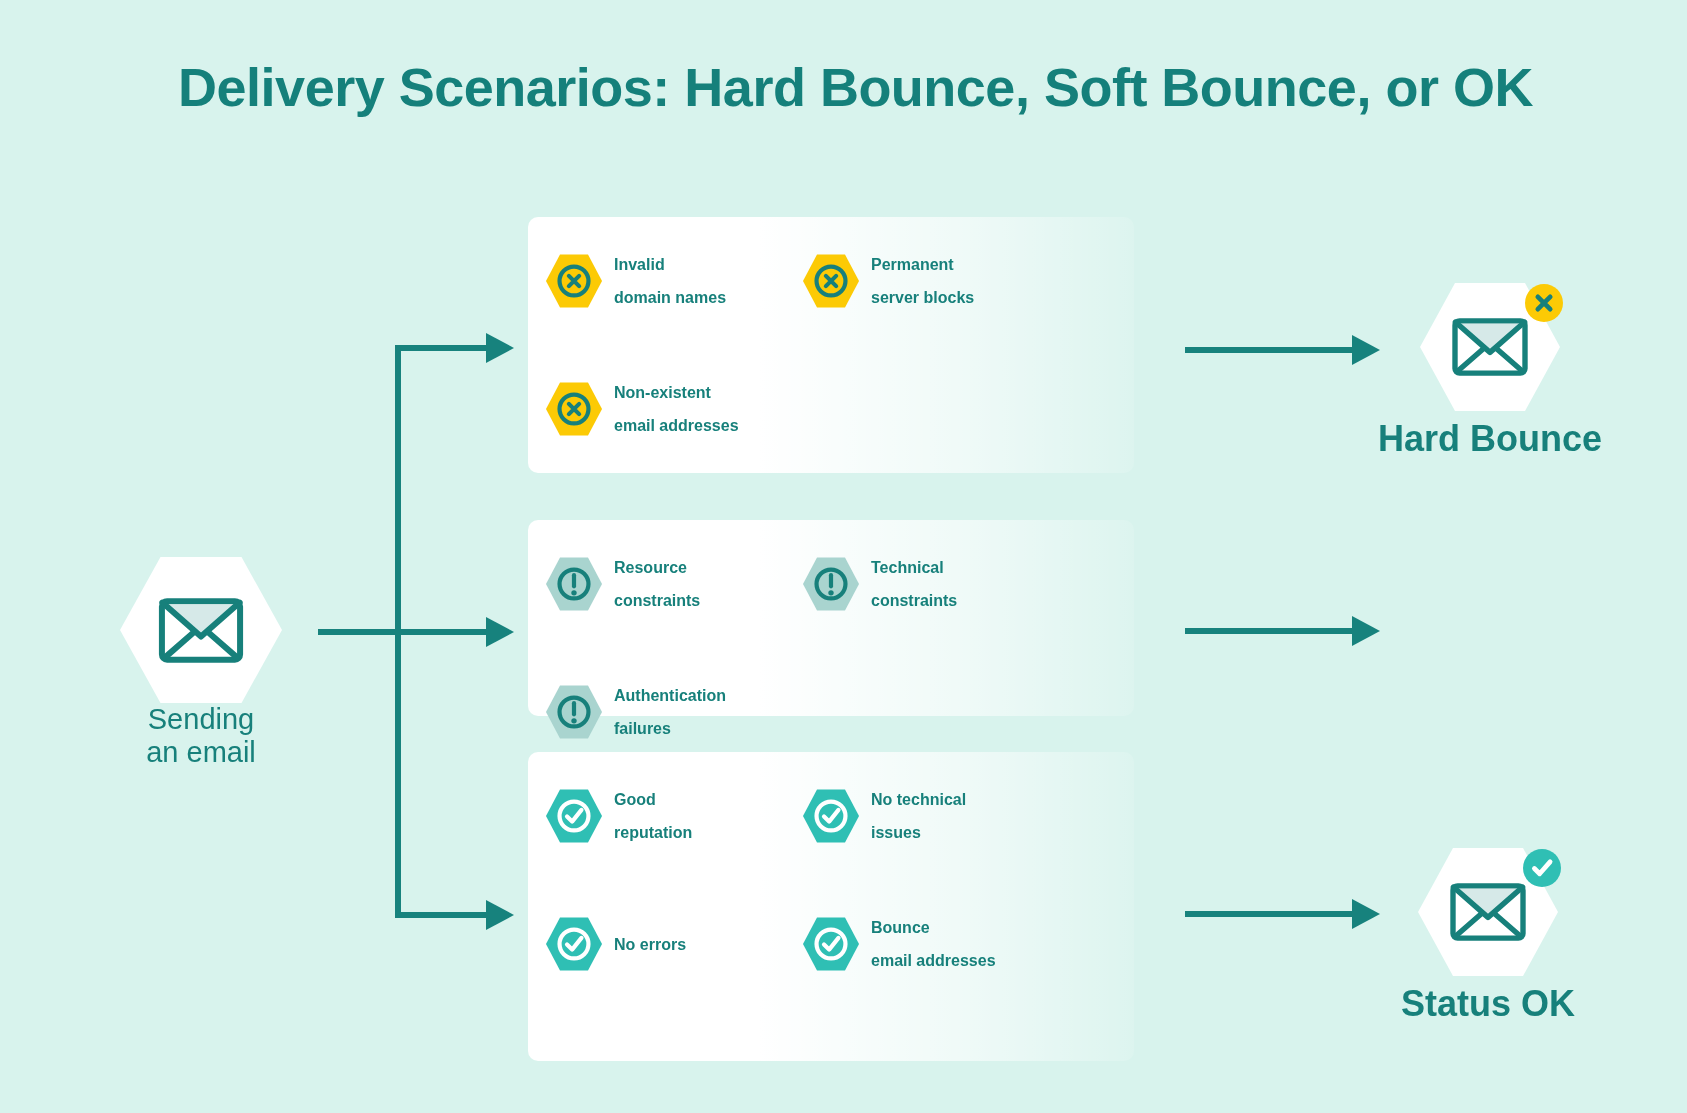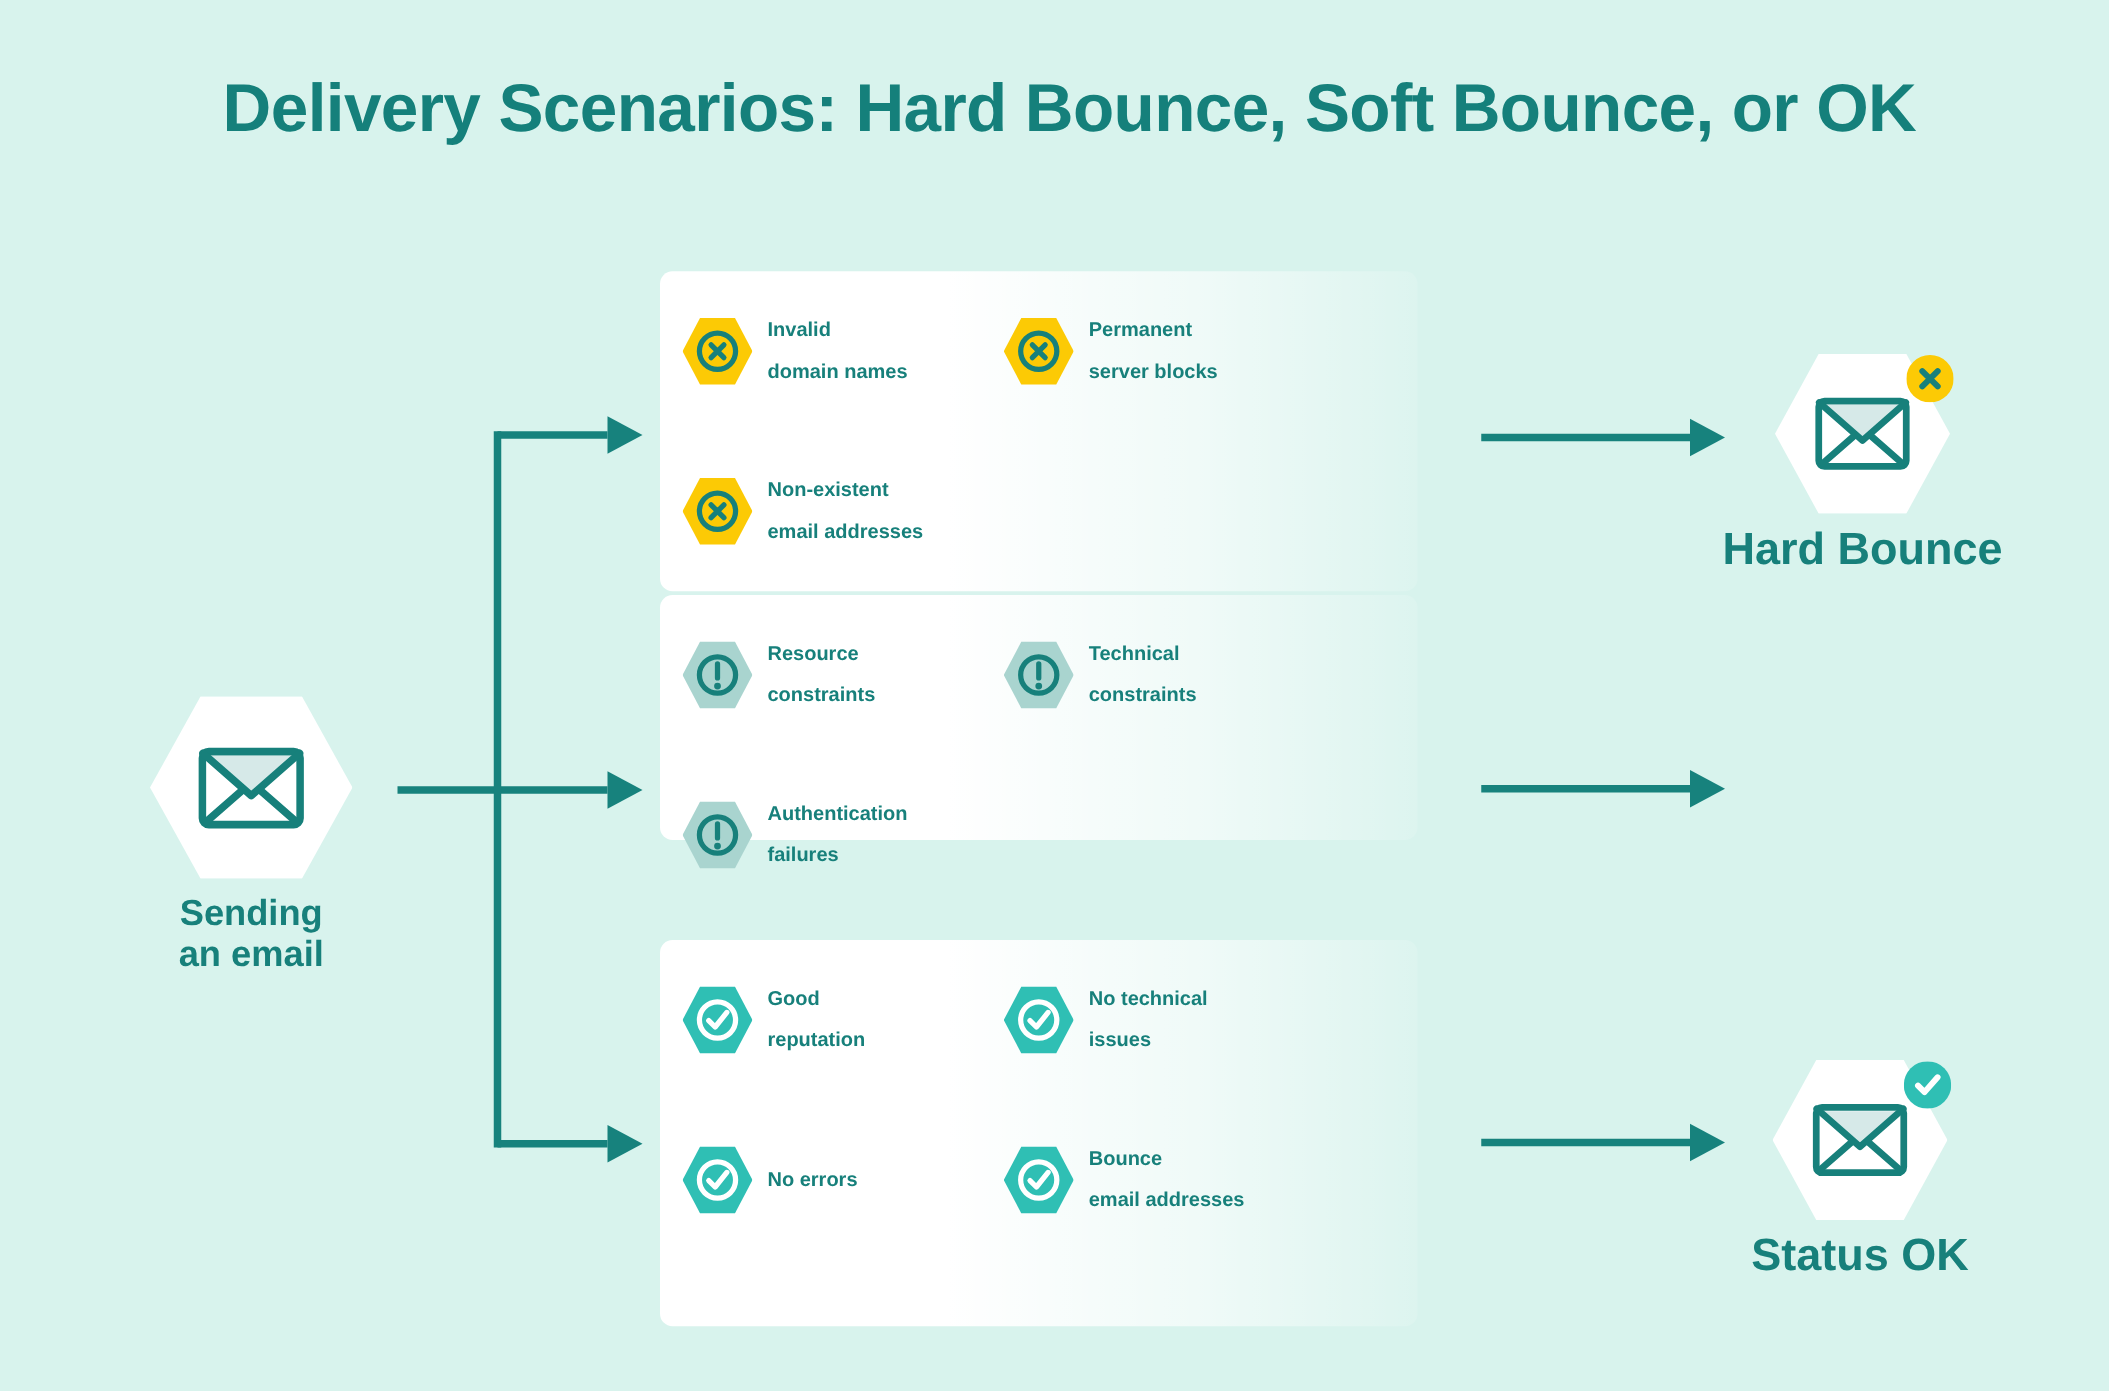--- a/index.html
+++ b/index.html
@@ -46,21 +46,21 @@
     background: linear-gradient(to right,
       #ffffff 0%, #ffffff 38%,
       rgba(255,255,255,0.60) 72%,
       rgba(255,255,255,0.12) 100%);
     display: grid;
     grid-template-columns: 257px 1fr;
     grid-auto-rows: 128px;
     align-content: start;
   }
   .panel-1 { top: 217px; height: 256px; }
-  .panel-2 { top: 476px; height: 196px; }
+  .panel-2 { top: 520px; height: 196px; }
   .panel-3 { top: 752px; height: 309px; }
 
   .cause {
     display: flex;
     align-items: center;
     gap: 12px;
   }
   .hex-icon { width: 56px; height: 58px; flex: none; }
   .cause-label {
     font-size: 16px;
@@ -83,23 +83,23 @@
   .source-node {
     position: absolute;
     left: 91px;
     top: 557px;
     width: 220px;
     text-align: center;
   }
   .source-hex { width: 162px; height: 146px; }
   .source-hex .envelope { width: 88px; height: 67px; }
   .source-label {
-    margin-top: 12px;
+    margin-top: 0;
     font-size: 29px;
-    font-weight: 700;
+    font-weight: 400;
     line-height: 33px;
     color: #17807b;
   }
   .source-label span { display: block; }
 
   .result-node {
     position: absolute;
     width: 240px;
     text-align: center;
   }

